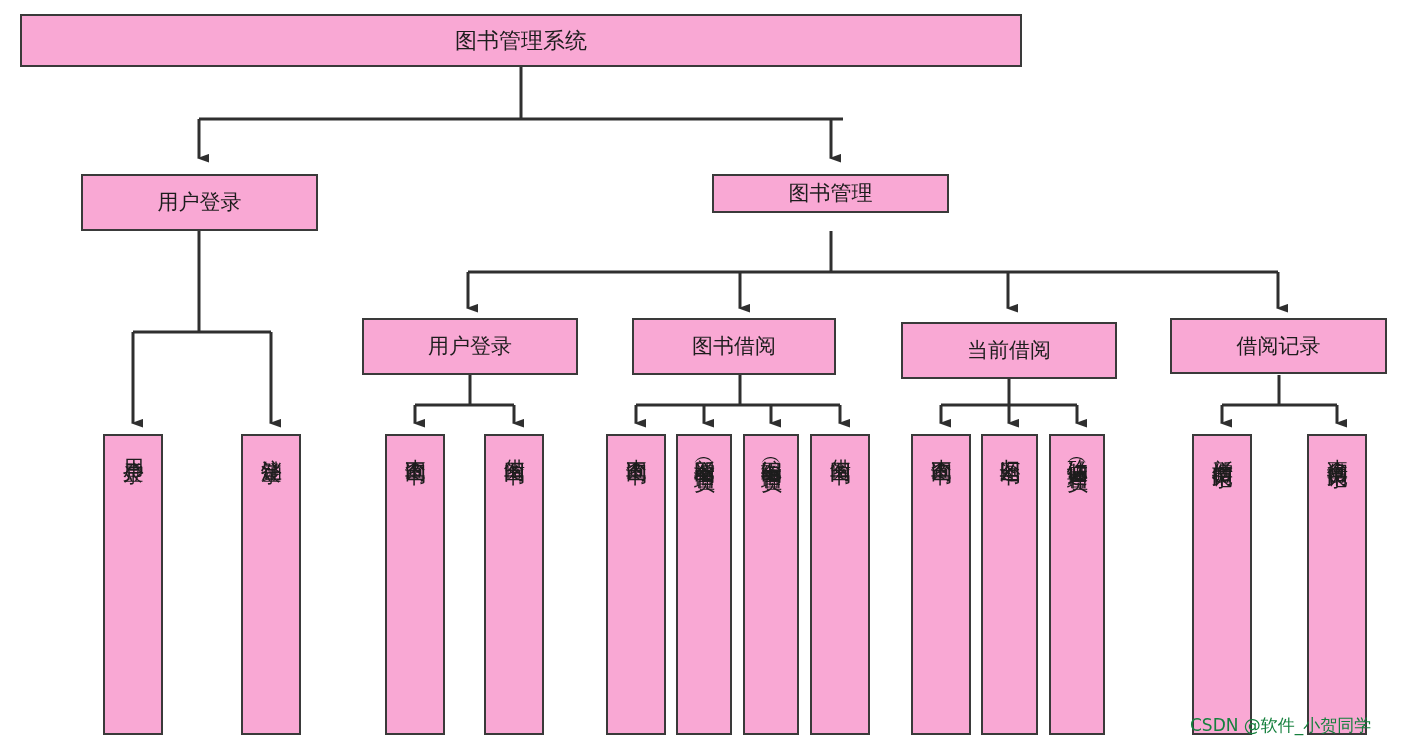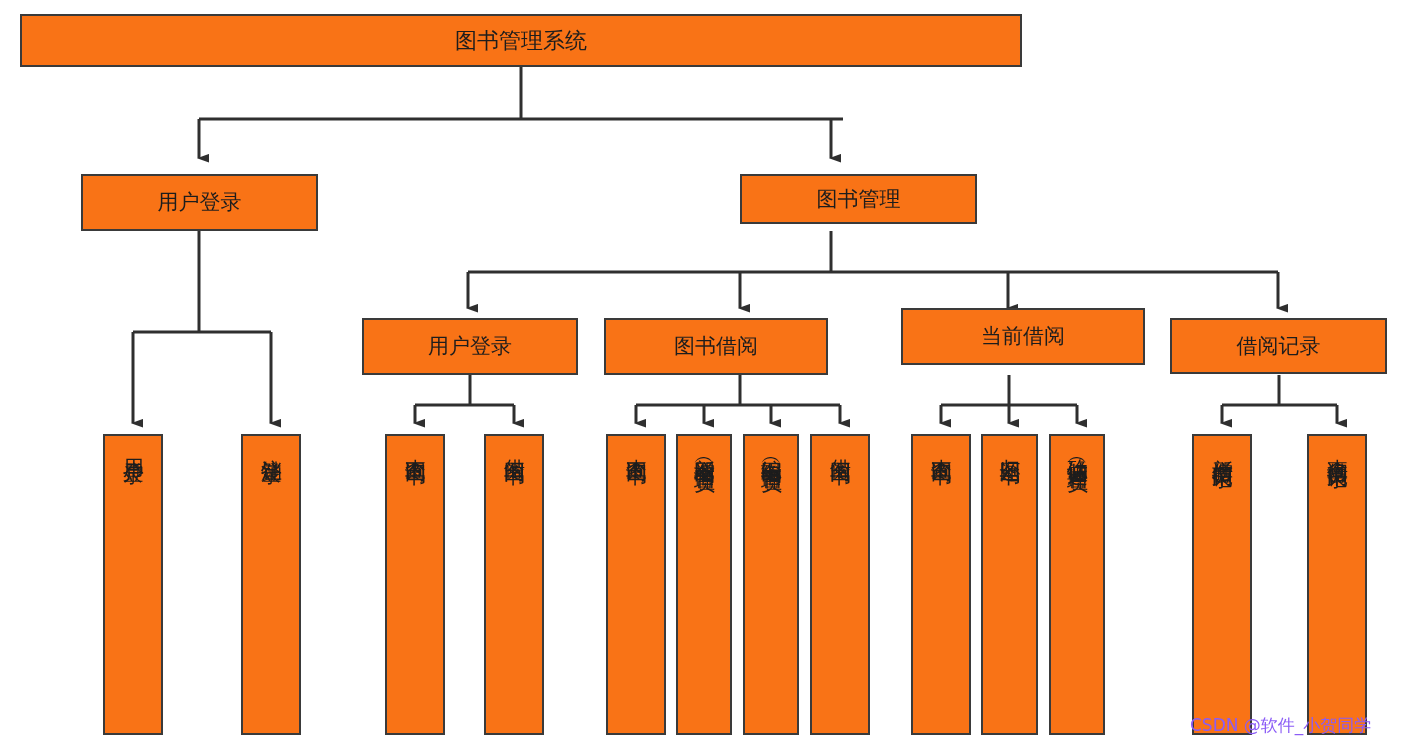--- a/index.html
+++ b/index.html
@@ -24,21 +24,21 @@
     position: absolute;
     left: 0;
     top: 0;
     width: 1405px;
     height: 747px;
     pointer-events: none;
   }
   .node {
     position: absolute;
     box-sizing: border-box;
-    background: #f97316;
+    background: #f9a8d4;
     border: 2px solid #3a3a3a;
     display: flex;
     align-items: center;
     justify-content: center;
     color: #1d1d1d;
   }
   .node .label {
     display: block;
     text-align: center;
     line-height: 1.18;
@@ -60,21 +60,21 @@
     font-size: 21px;
     letter-spacing: 2px;
     line-height: 1;
     margin: 0 auto;
   }
   .watermark {
     position: absolute;
     left: 1190px;
     top: 714px;
     font-size: 17px;
-    color: #8b5cf6;
+    color: #15803d;
     white-space: nowrap;
     font-family: "DejaVu Sans", "Liberation Sans", sans-serif;
   }
 </style>
 </head>
 <body>
 
 <div id="diagram-root">
 
   <svg id="connectors" viewBox="0 0 1405 747" xmlns="http://www.w3.org/2000/svg">
@@ -127,31 +127,31 @@
     </g>
   </svg>
 
   <div class="node root" style="left:20px; top:14px; width:1002px; height:53px;">
     <span class="label">图书管理系统</span>
   </div>
 
   <div class="node horiz" style="left:81px; top:174px; width:237px; height:57px;">
     <span class="label">用户登录</span>
   </div>
-  <div class="node horiz" style="left:712px; top:174px; width:237px; height:50px;margin-left:28px;">
+  <div class="node horiz" style="left:712px; top:174px; width:237px; height:39px;">
     <span class="label">图书管理</span>
   </div>
 
   <div class="node horiz" style="left:362px; top:318px; width:216px; height:57px;">
     <span class="label">用户登录</span>
   </div>
-  <div class="node horiz" style="left:604px; top:318px; width:224px; height:57px;">
+  <div class="node horiz" style="left:632px; top:318px; width:204px; height:57px;">
     <span class="label">图书借阅</span>
   </div>
-  <div class="node horiz" style="left:901px; top:308px; width:244px; height:57px;align-items:center;">
+  <div class="node horiz" style="left:901px; top:322px; width:216px; height:57px;align-items:center;">
     <span class="label">当前借阅</span>
   </div>
   <div class="node horiz" style="left:1170px; top:318px; width:217px; height:56px;">
     <span class="label">借阅记录</span>
   </div>
 
   <div class="node vert" style="left:103px; top:434px; width:60px; height:301px;">
     <span class="label">用户登录</span>
   </div>
   <div class="node vert" style="left:241px; top:434px; width:60px; height:301px;">

